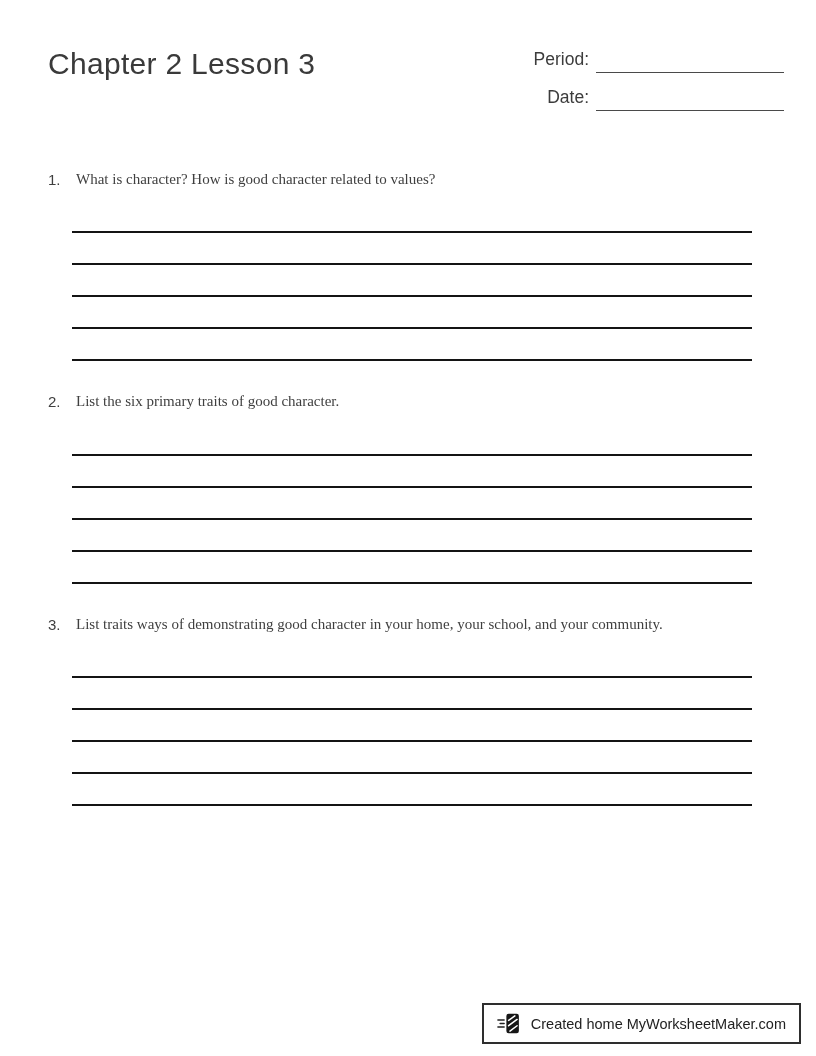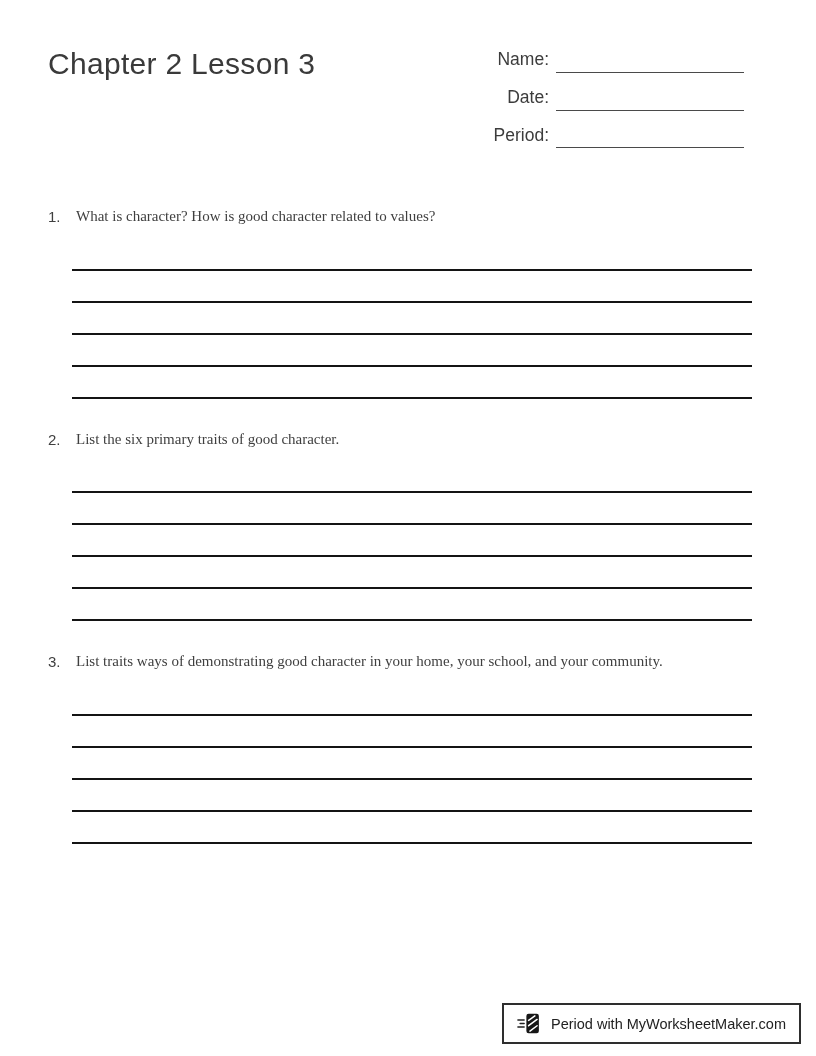--- a/index.html
+++ b/index.html
@@ -11,21 +11,21 @@
     background: #ffffff;
     font-family: "Liberation Sans", sans-serif;
     color: #3c3c3c;
     overflow: hidden;
   }
   
   .header {
     display: flex;
     justify-content: space-between;
     align-items: flex-start;
-    padding: 46px 72px 0 48px;
+    padding: 46px 32px 0 48px;
   }
   .page-title {
     font-size: 30px;
     font-weight: 400;
     color: #3a3a3a;
     letter-spacing: 0.3px;
     line-height: 1.2;
   }
   .id-fields {
     display: flex;
@@ -98,29 +98,25 @@
 </head>
 <body>
 
 <div class="page">
 
   <div class="header">
     <h1 class="page-title">Chapter 2 Lesson 3</h1>
 
     <div class="id-fields">
       <div class="id-row">
-        <span class="id-label">Name:</span>
+        <span class="id-label">Period:</span>
         <span class="id-line"></span>
       </div>
       <div class="id-row">
         <span class="id-label">Date:</span>
-        <span class="id-line"></span>
-      </div>
-      <div class="id-row">
-        <span class="id-label">Period:</span>
         <span class="id-line"></span>
       </div>
     </div>
   </div>
 
   <div class="questions">
 
     <div class="question">
       <div class="q-row">
         <span class="q-num">1.</span>
@@ -174,16 +170,16 @@
           <line x1="1" y1="18" x2="8" y2="18"></line>
         </g>
         <rect x="10.5" y="3" width="14" height="22" rx="2.5" fill="#161616"></rect>
         <g stroke="#ffffff" stroke-width="1.7" stroke-linecap="round">
           <path d="M13 10.5 L20 5.5"></path>
           <path d="M13 16.5 L22.5 9.5"></path>
           <path d="M14.5 22.5 L22.5 16.5"></path>
         </g>
       </svg>
     </span>
-    <span class="footer-text">Period with MyWorksheetMaker.com</span>
+    <span class="footer-text">Created home MyWorksheetMaker.com</span>
   </div>
 
 </div>
 
 </body></html>

